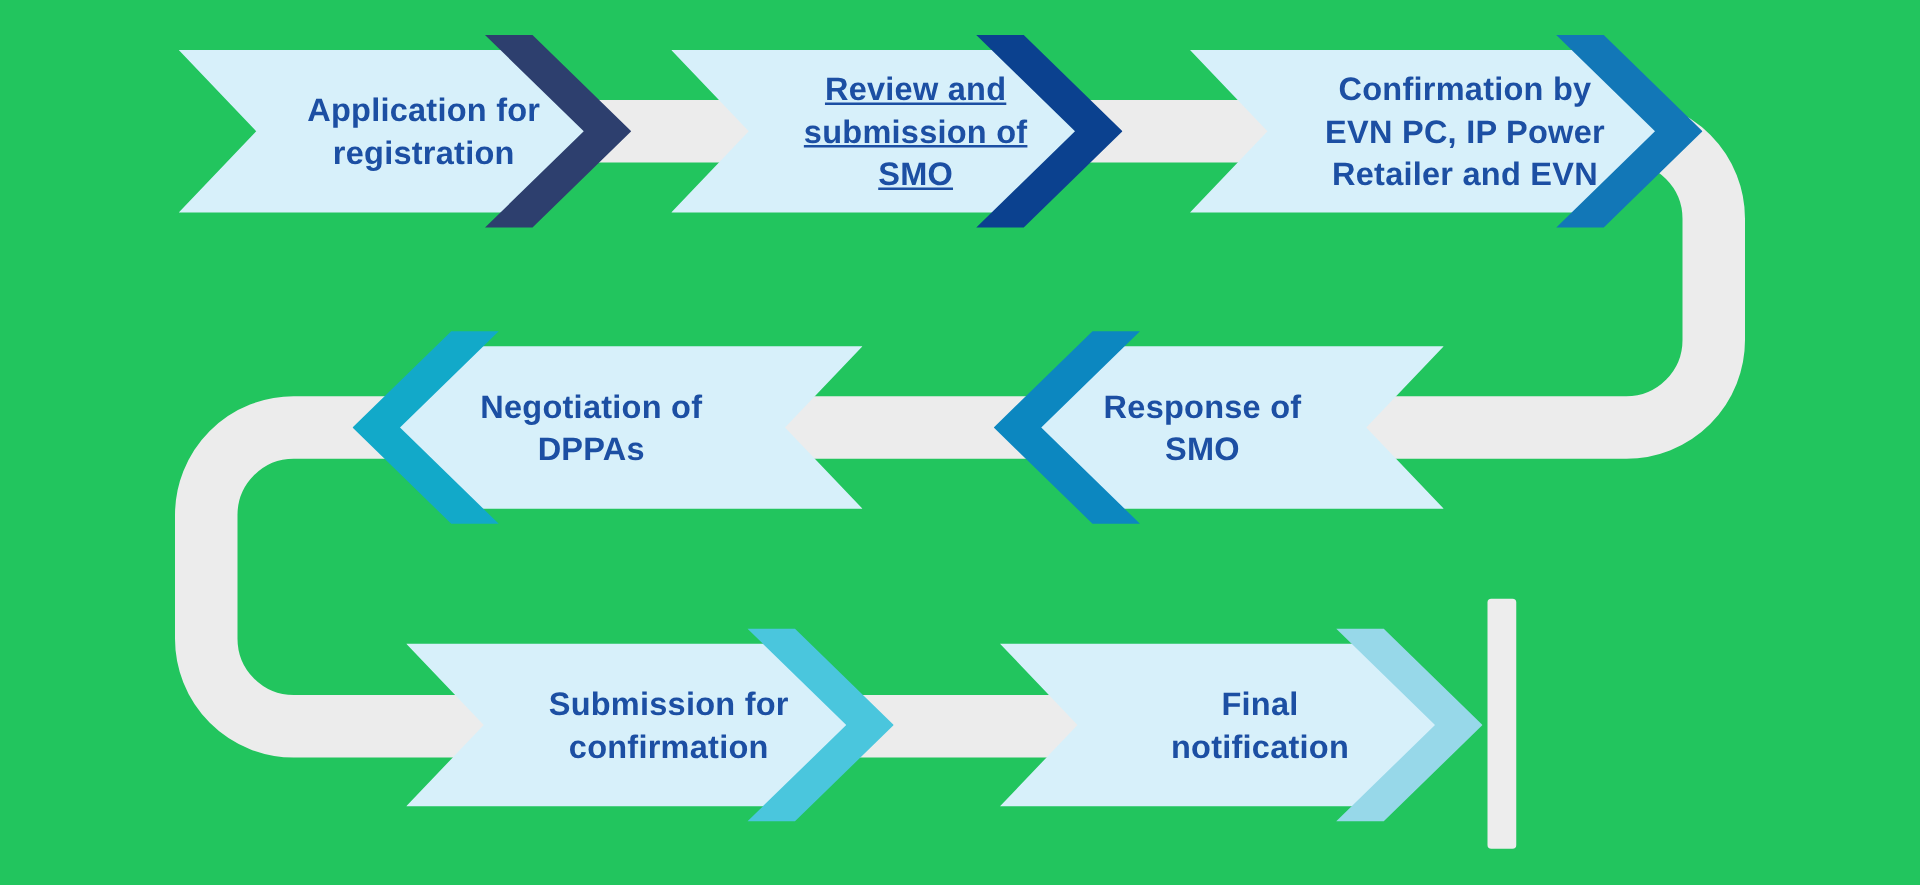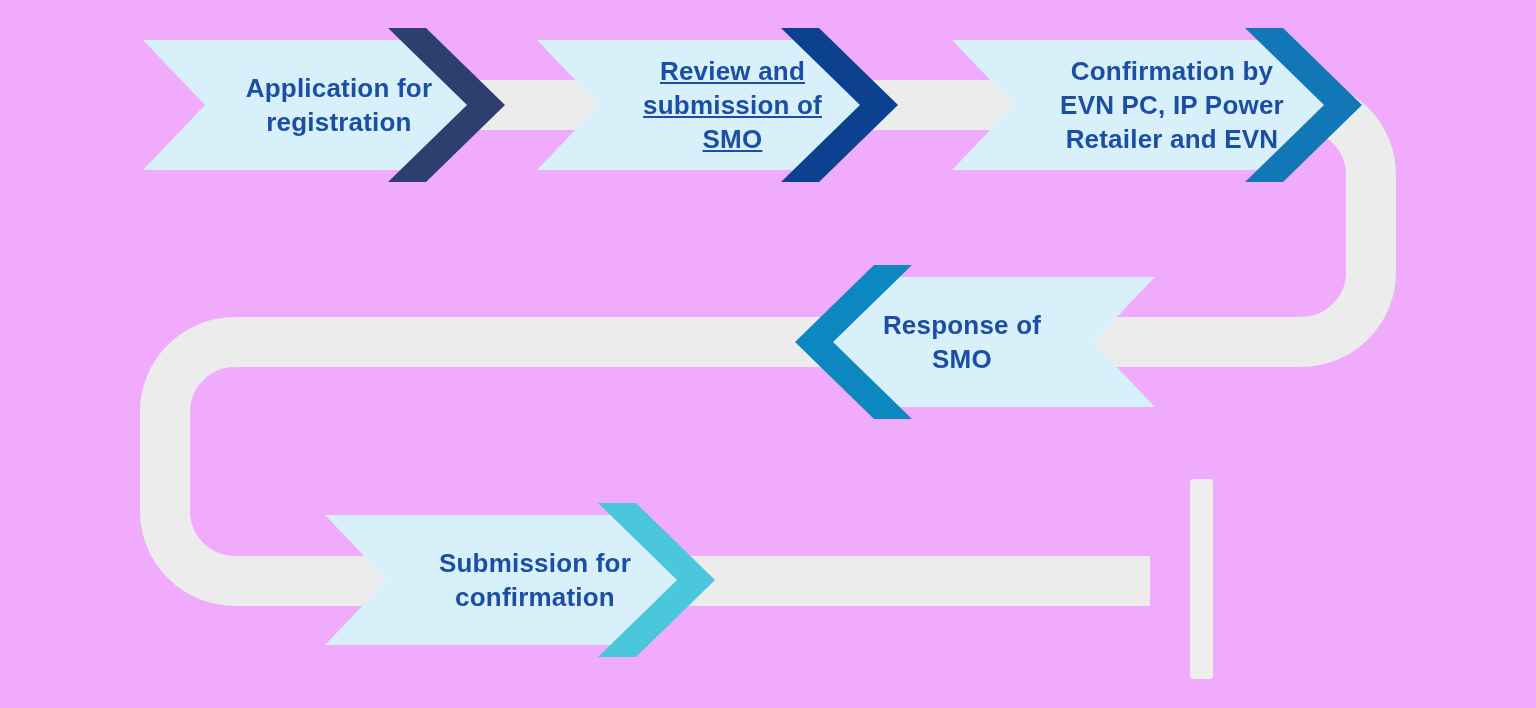--- a/index.html
+++ b/index.html
@@ -1,19 +1,19 @@
 <!DOCTYPE html>
 <html><head>
 <meta charset="utf-8">
 <style>
   html,body{margin:0;padding:0;background:#ffffff;}
   .canvas{
     position:relative;
     width:1536px;height:708px;
-    background:#f0abfc;
+    background:#22c55e;
     overflow:hidden;
     font-family:"Liberation Sans","DejaVu Sans",sans-serif;
   }
   .track{
     position:absolute;left:0;top:0;width:1536px;height:708px;
   }
   .arrow{
     position:absolute;
     height:190px;
   }
@@ -74,24 +74,40 @@
 
   <div class="arrow" style="left: 795px; top: 247px; width: 360px;">
     <svg class="arrow-svg" viewBox="0 0 360 190" preserveAspectRatio="none">
         <polygon points="360.0,30 95.0,30 30.0,95 95.0,160 360.0,160 298.0,95" fill="#d7f0fa"></polygon>
         <polygon points="117.0,18 79.0,18 0.0,95 79.0,172 117.0,172 38.0,95" fill="#0c87c0"></polygon>
       </svg>
     <div class="arrow-label" style="padding: 0px 66px 0px 40px; color: rgb(28, 79, 163);">Response of
 SMO</div>
   </div>
 
+  <div class="arrow" style="left: 282px; top: 247px; width: 408px;">
+    <svg class="arrow-svg" viewBox="0 0 408 190" preserveAspectRatio="none">
+        <polygon points="408.0,30 95.0,30 30.0,95 95.0,160 408.0,160 346.0,95" fill="#d7f0fa"></polygon>
+        <polygon points="117.0,18 79.0,18 0.0,95 79.0,172 117.0,172 38.0,95" fill="#12a9c9"></polygon>
+      </svg>
+    <div class="arrow-label" style="padding: 0px 66px 0px 40px; color: rgb(28, 79, 163);">Negotiation of
+DPPAs</div>
+  </div>
 
   <div class="arrow" style="left: 325px; top: 485px; width: 390px;">
     <svg class="arrow-svg" viewBox="0 0 390 190" preserveAspectRatio="none">
         <polygon points="0.0,30 295.0,30 360.0,95 295.0,160 0.0,160 62.0,95" fill="#d7f0fa"></polygon>
         <polygon points="273.0,18 311.0,18 390.0,95 311.0,172 273.0,172 352.0,95" fill="#4ac6dd"></polygon>
       </svg>
     <div class="arrow-label" style="padding: 0px 36px 0px 66px; color: rgb(28, 79, 163);">Submission for
 confirmation</div>
   </div>
 
+  <div class="arrow" style="left: 800px; top: 485px; width: 386px;">
+    <svg class="arrow-svg" viewBox="0 0 386 190" preserveAspectRatio="none">
+        <polygon points="0.0,30 291.0,30 356.0,95 291.0,160 0.0,160 62.0,95" fill="#d7f0fa"></polygon>
+        <polygon points="269.0,18 307.0,18 386.0,95 307.0,172 269.0,172 348.0,95" fill="#97d8e9"></polygon>
+      </svg>
+    <div class="arrow-label" style="padding: 0px 36px 0px 66px; color: rgb(28, 79, 163);">Final
+notification</div>
+  </div>
 
 </div>
 
 </body></html>

